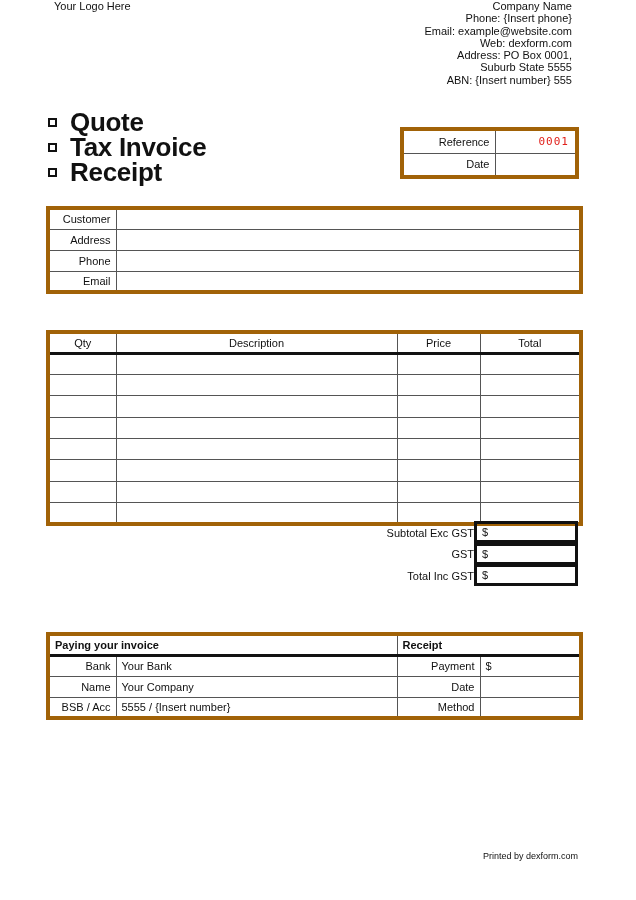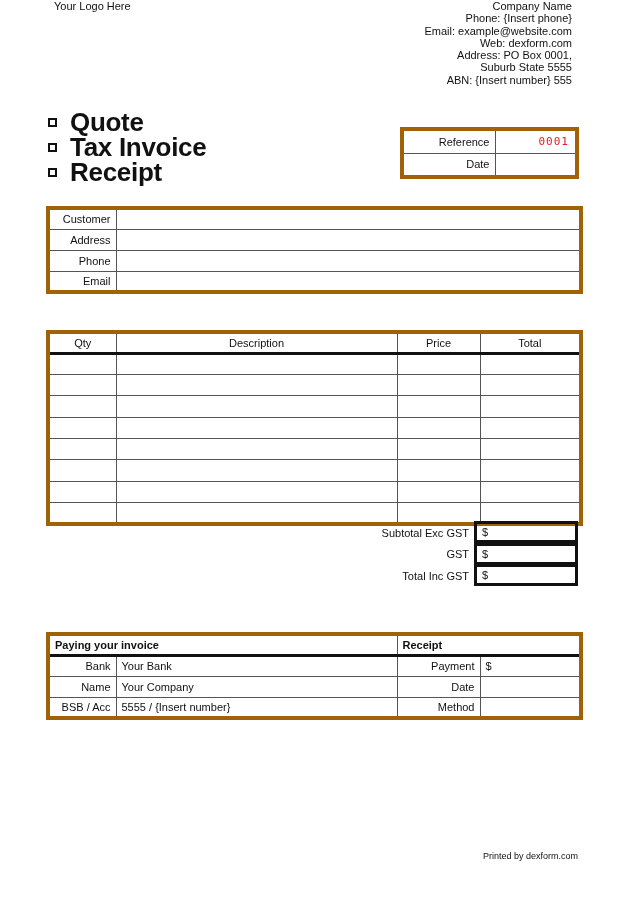--- a/index.html
+++ b/index.html
@@ -26,21 +26,21 @@
     .ref-tbl { left: 400px; top: 127px; width: 179px; }
     .ref-tbl td { height: 24px; }
     .ref-val { color: #e0201b; font-family: "DejaVu Sans Mono", monospace; font-size: 15px; text-align: right; letter-spacing: 1px; padding-right: 6px !important; }
 
     .cust-tbl { left: 46px; top: 206px; width: 537px; }
     .items-tbl { left: 46px; top: 330px; width: 537px; }
     .items-tbl td { height: 21.3px; }
 
     .totals { position: absolute; left: 380px; top: 522px; }
     .tot-row { display: flex; height: 21.5px; align-items: center; }
-    .tot-label { width: 94px; text-align: right; padding-right: 5px; }
+    .tot-label { width: 94px; text-align: right; }
     .tot-box { width: 104px; height: 22px; border: 3px solid #111; margin-top: -1px; padding-left: 5px; display: flex; align-items: center; }
     .bold { font-weight: normal; }
 
     .pay-tbl { left: 46px; top: 632px; width: 537px; }
     .pay-tbl td.sec-hdr { font-weight: bold; text-align: left; }
 
     .footer { right: 58px; top: 851px; font-size: 9px; }
   </style>
 </head>
 <body>

